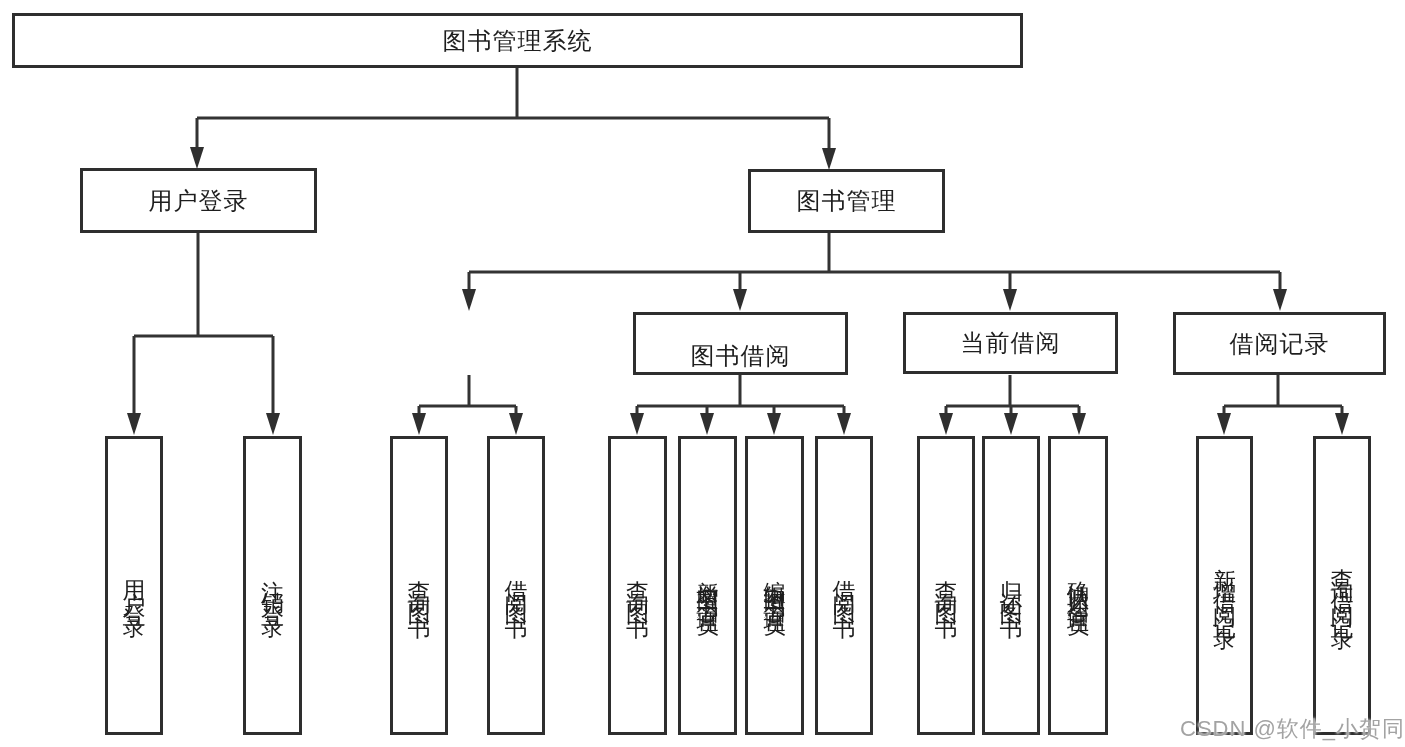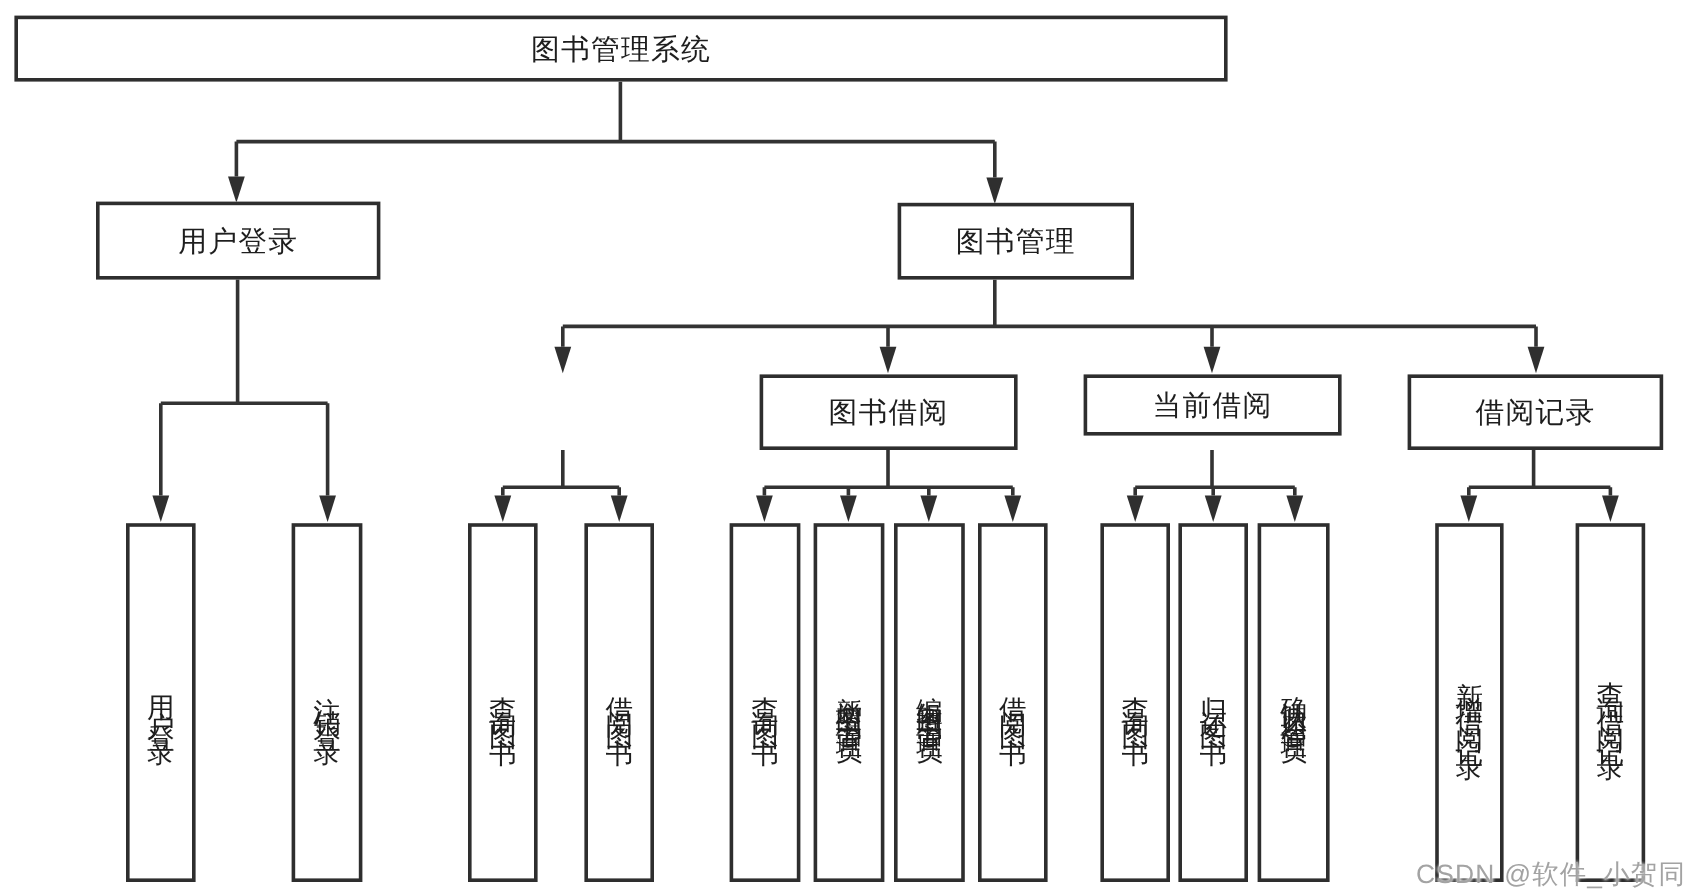--- a/index.html
+++ b/index.html
@@ -87,24 +87,24 @@
     <span>图书管理系统</span>
   </div>
 
   <div class="node hnode" style="left:80px;top:168px;width:237px;height:65px;">
     <span>用户登录</span>
   </div>
   <div class="node hnode" style="left:748px;top:169px;width:197px;height:64px;">
     <span>图书管理</span>
   </div>
 
-  <div class="node hnode" style="left:633px;top:312px;width:215px;height:63px;">
+  <div class="node hnode" style="left:633px;top:312px;width:215px;height:63px;align-items:flex-end;">
     <span>图书借阅</span>
   </div>
-  <div class="node hnode" style="left:903px;top:312px;width:215px;height:51px;">
+  <div class="node hnode" style="left:903px;top:312px;width:215px;height:62px;">
     <span>当前借阅</span>
   </div>
   <div class="node hnode" style="left:1173px;top:312px;width:213px;height:63px;justify-content:center;">
     <span>借阅记录</span>
   </div>
 
   <div class="node leaf" style="left:105px;">
     <span>用户登录</span>
   </div>
   <div class="node leaf" style="left:243px;width:59px;">

